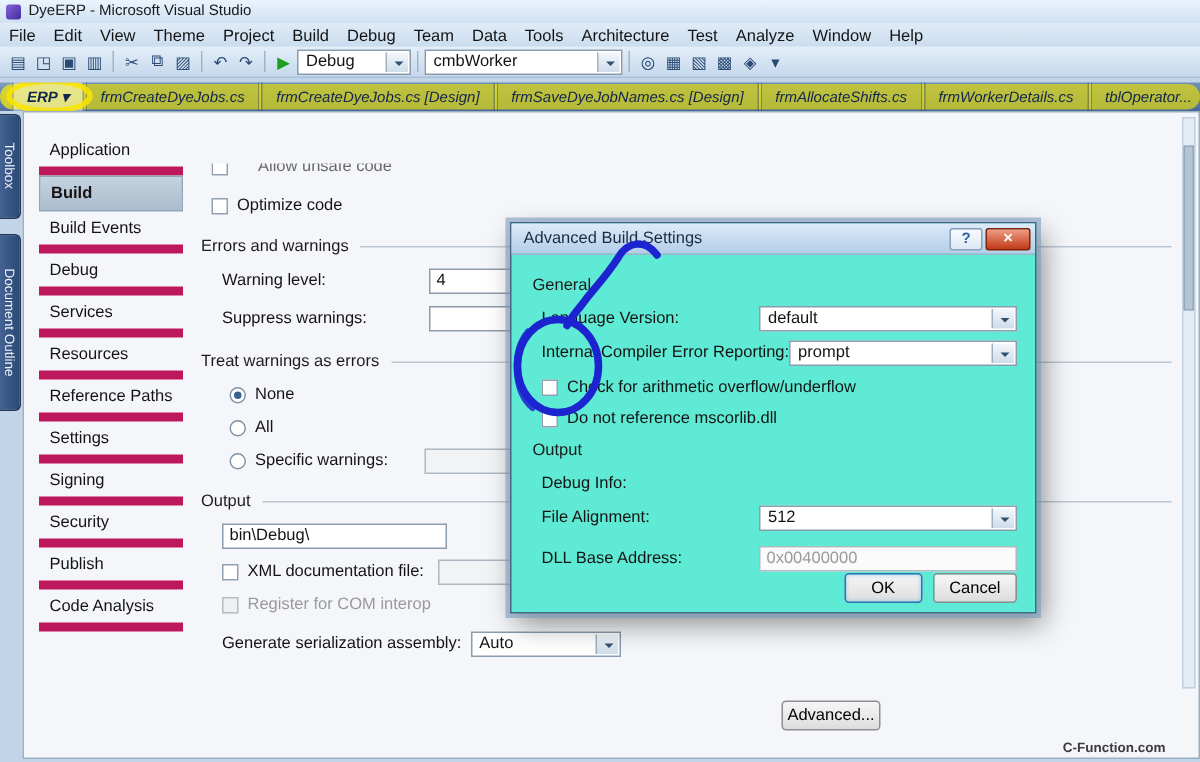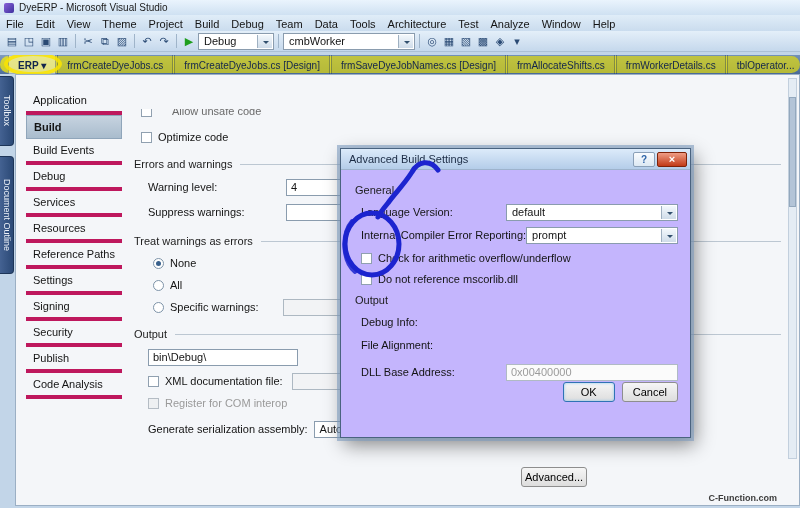--- a/index.html
+++ b/index.html
@@ -36,34 +36,34 @@
   .gapstrip{height:3px;}
   .tabstrip{position:relative;height:19px;background:linear-gradient(#7f9cc0,#4f6f9c);
     display:flex;align-items:flex-end;padding-left:8px;overflow:hidden;}
   .hl-bar{position:absolute;left:0;top:1px;width:100%;height:17px;z-index:1;
     background:rgba(252,238,2,0.72);border-radius:9px;}
   .hl-ring{position:absolute;left:4px;top:-3px;width:58px;height:24px;z-index:3;
     border:4px solid rgba(250,228,0,0.85);border-radius:50%;}
   .tab{position:relative;z-index:2;height:17px;line-height:16px;padding:16px 9px;margin-right:1px;
     font-size:10px;color:#12254c;white-space:nowrap;
     background:rgba(46,76,124,0.14);border:1px solid rgba(22,44,84,0.35);border-bottom:none;
-    border-radius:3px 3px 0 0;}
+    border-radius:3px 3px 0 0;font-style:italic;}
   .tab.selected{background:rgba(255,255,255,0.42);font-weight:bold;}
 
   
   .leftstrip{position:absolute;left:0;top:74px;width:15px;bottom:0;display:flex;flex-direction:column;gap:10px;padding-top:2px;}
   .vtab{writing-mode:vertical-rl;width:14px;display:flex;align-items:center;justify-content:center;
     font-size:9px;color:#eef3fa;background:linear-gradient(90deg,#446292,#2b4976);
     border:1px solid #1d3558;border-left:none;border-radius:0 4px 4px 0;padding:8px 0;}
   .vtab.t1{height:70px;} .vtab.t2{height:118px;}
 
   
   .props{position:absolute;left:15px;top:74px;right:0;bottom:2px;background:#f4f6f9;border:1px solid #9bafc4;}
   .props-nav{position:absolute;left:10px;top:14px;width:96px;}
-  .nav-item{padding:5px 7px;font-size:11px;border-bottom:4px solid #be185d;cursor:default;}
+  .nav-item{padding:5px 7px;font-size:11px;border-bottom:6px solid #be185d;cursor:default;}
   .nav-item.selected{background:linear-gradient(#c6d3e0,#a9bccd);border:1px solid #8fa5ba;font-weight:bold;}
   .props-main{position:absolute;left:110px;top:26px;right:18px;}
 
   .lbl{white-space:nowrap;}
   .cfg-row{display:flex;align-items:center;height:18px;}
   .mr6{margin-right:6px;} .mr26{margin-right:26px;}
 
   .clip-row{height:13px;overflow:hidden;margin-top:8px;margin-left:15px;}
   .clip-row .inner{margin-top:-4px;display:flex;align-items:center;gap:20px;color:#6a6a6a;}
   .cb-row{display:flex;align-items:center;gap:6px;height:14px;margin-top:8px;margin-left:15px;}
@@ -90,21 +90,21 @@
   .adv-btn{position:absolute;left:505px;top:392px;width:66px;height:18px;}
 
   .btn{height:20px;min-width:52px;padding:0 10px;display:inline-flex;align-items:center;justify-content:center;
     background:linear-gradient(#f6f6f6,#dddddd);border:1px solid #8e8e8e;border-radius:3px;font-size:11px;cursor:default;}
   .btn.default{border-color:#2f73b5;box-shadow:inset 0 0 3px #8ec5ef;}
 
   .vscroll{position:absolute;top:3px;right:2px;bottom:46px;width:9px;background:#e4ecf4;border:1px solid #c2cfdd;}
   .vthumb{position:absolute;left:0;right:0;top:18px;height:110px;background:#b3c4d7;border:1px solid #93a8bd;}
 
   
-  .dialog{position:absolute;left:340px;top:148px;width:351px;height:290px;background:#c4b5fd;z-index:10;
+  .dialog{position:absolute;left:340px;top:148px;width:351px;height:261px;background:#5eead4;z-index:10;
     border:1px solid #4a637f;
     box-shadow:0 0 0 3px rgba(125,155,190,0.6), 4px 7px 18px rgba(0,0,0,0.45);}
   .dlg-title{height:21px;display:flex;align-items:center;padding:0 3px 0 8px;
     background:linear-gradient(#dcebfa,#b4cde9);border-bottom:1px solid #9db3cc;}
   .dlg-title .t{font-size:11px;color:#1b2b44;}
   .dlg-btns{margin-left:auto;display:flex;gap:2px;}
   .dlg-help{width:22px;height:15px;display:flex;align-items:center;justify-content:center;
     background:linear-gradient(#fafcfe,#dce8f3);border:1px solid #8aa0b8;border-radius:2px;
     font-size:10px;font-weight:bold;color:#2f65a8;}
   .dlg-close{width:30px;height:15px;display:flex;align-items:center;justify-content:center;
@@ -342,20 +342,21 @@
       </div>
 
       <div class="dlg-group">Output</div>
 
       <div class="dlg-row">
         <span class="dlbl">Debug Info:</span>
       </div>
 
       <div class="dlg-row">
         <span class="dlbl">File Alignment:</span>
+        <div class="sel dlg-ctl">512</div>
       </div>
 
       <div class="dlg-row mt9">
         <span class="dlbl">DLL Base Address:</span>
         <div class="tb ro dlg-ctl">0x00400000</div>
       </div>
 
       <div class="dlg-buttons">
         <button class="btn default">OK</button>
         <button class="btn">Cancel</button>

